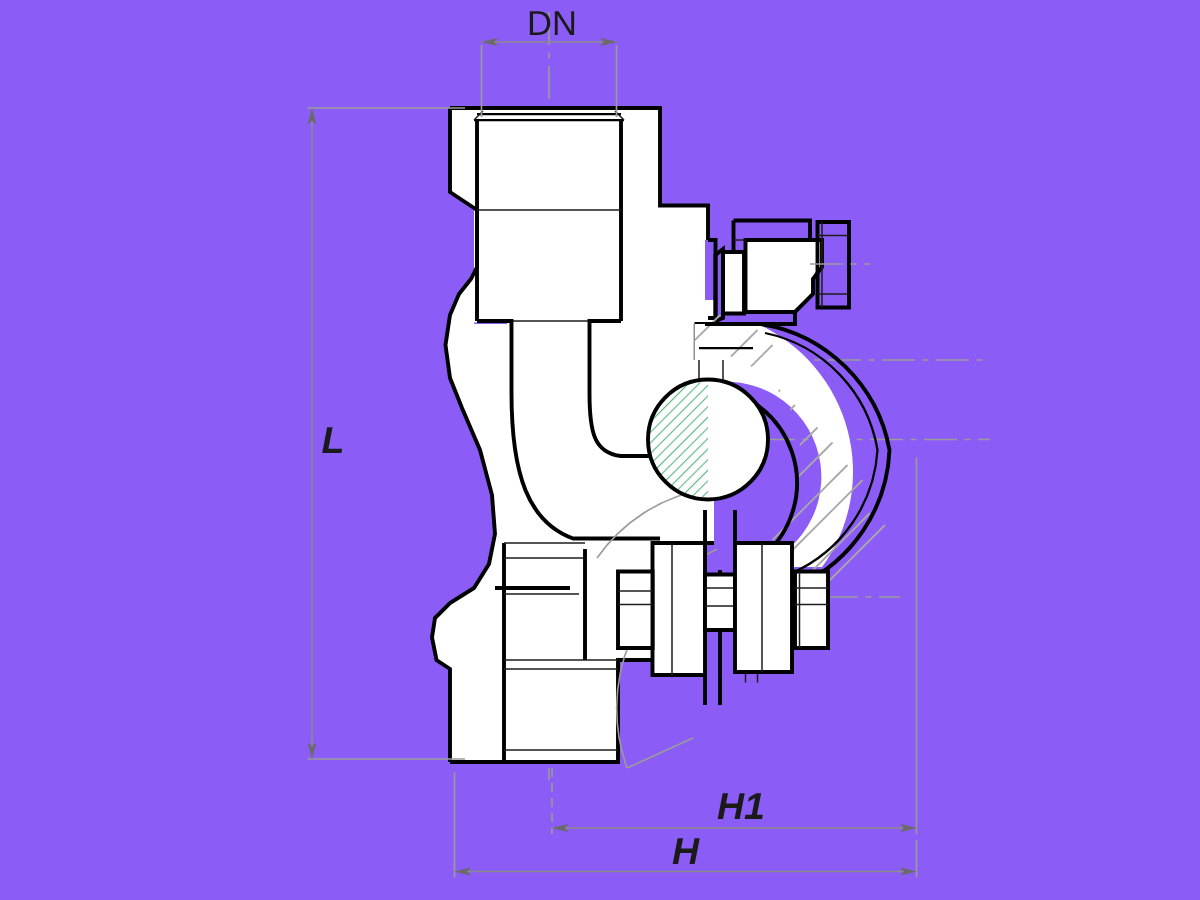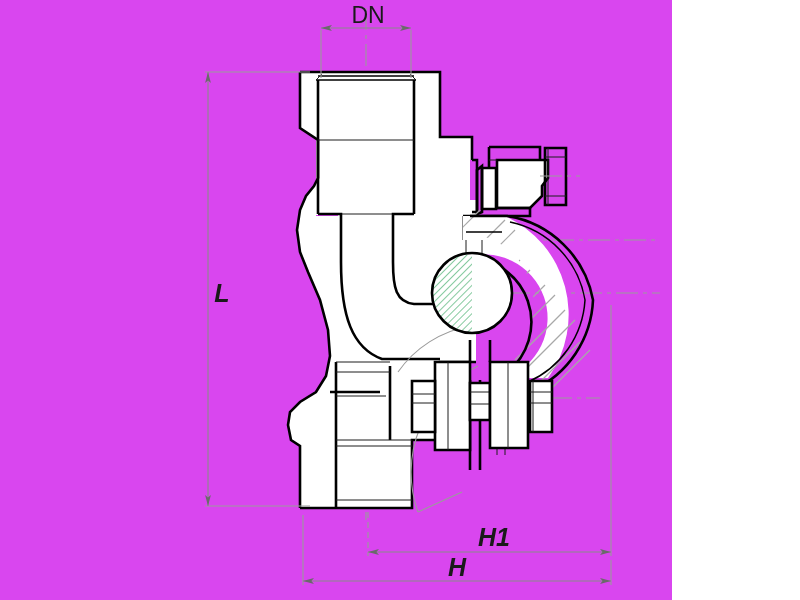--- a/index.html
+++ b/index.html
@@ -5,23 +5,23 @@
   html, body {
     margin: 0;
     padding: 0;
     background: #ffffff;
   }
   body {
     font-family: "Liberation Sans", sans-serif;
   }
   #drawing-root {
     position: relative;
-    width: 672px;
+    width: 800px;
     height: 600px;
-    background: #d946ef;
+    background: #8b5cf6;
     overflow: hidden;
   }
   svg.sheet {
     position: absolute;
     left: 0;
     top: 0;
     width: 800px;
     height: 600px;
     display: block;
   }

